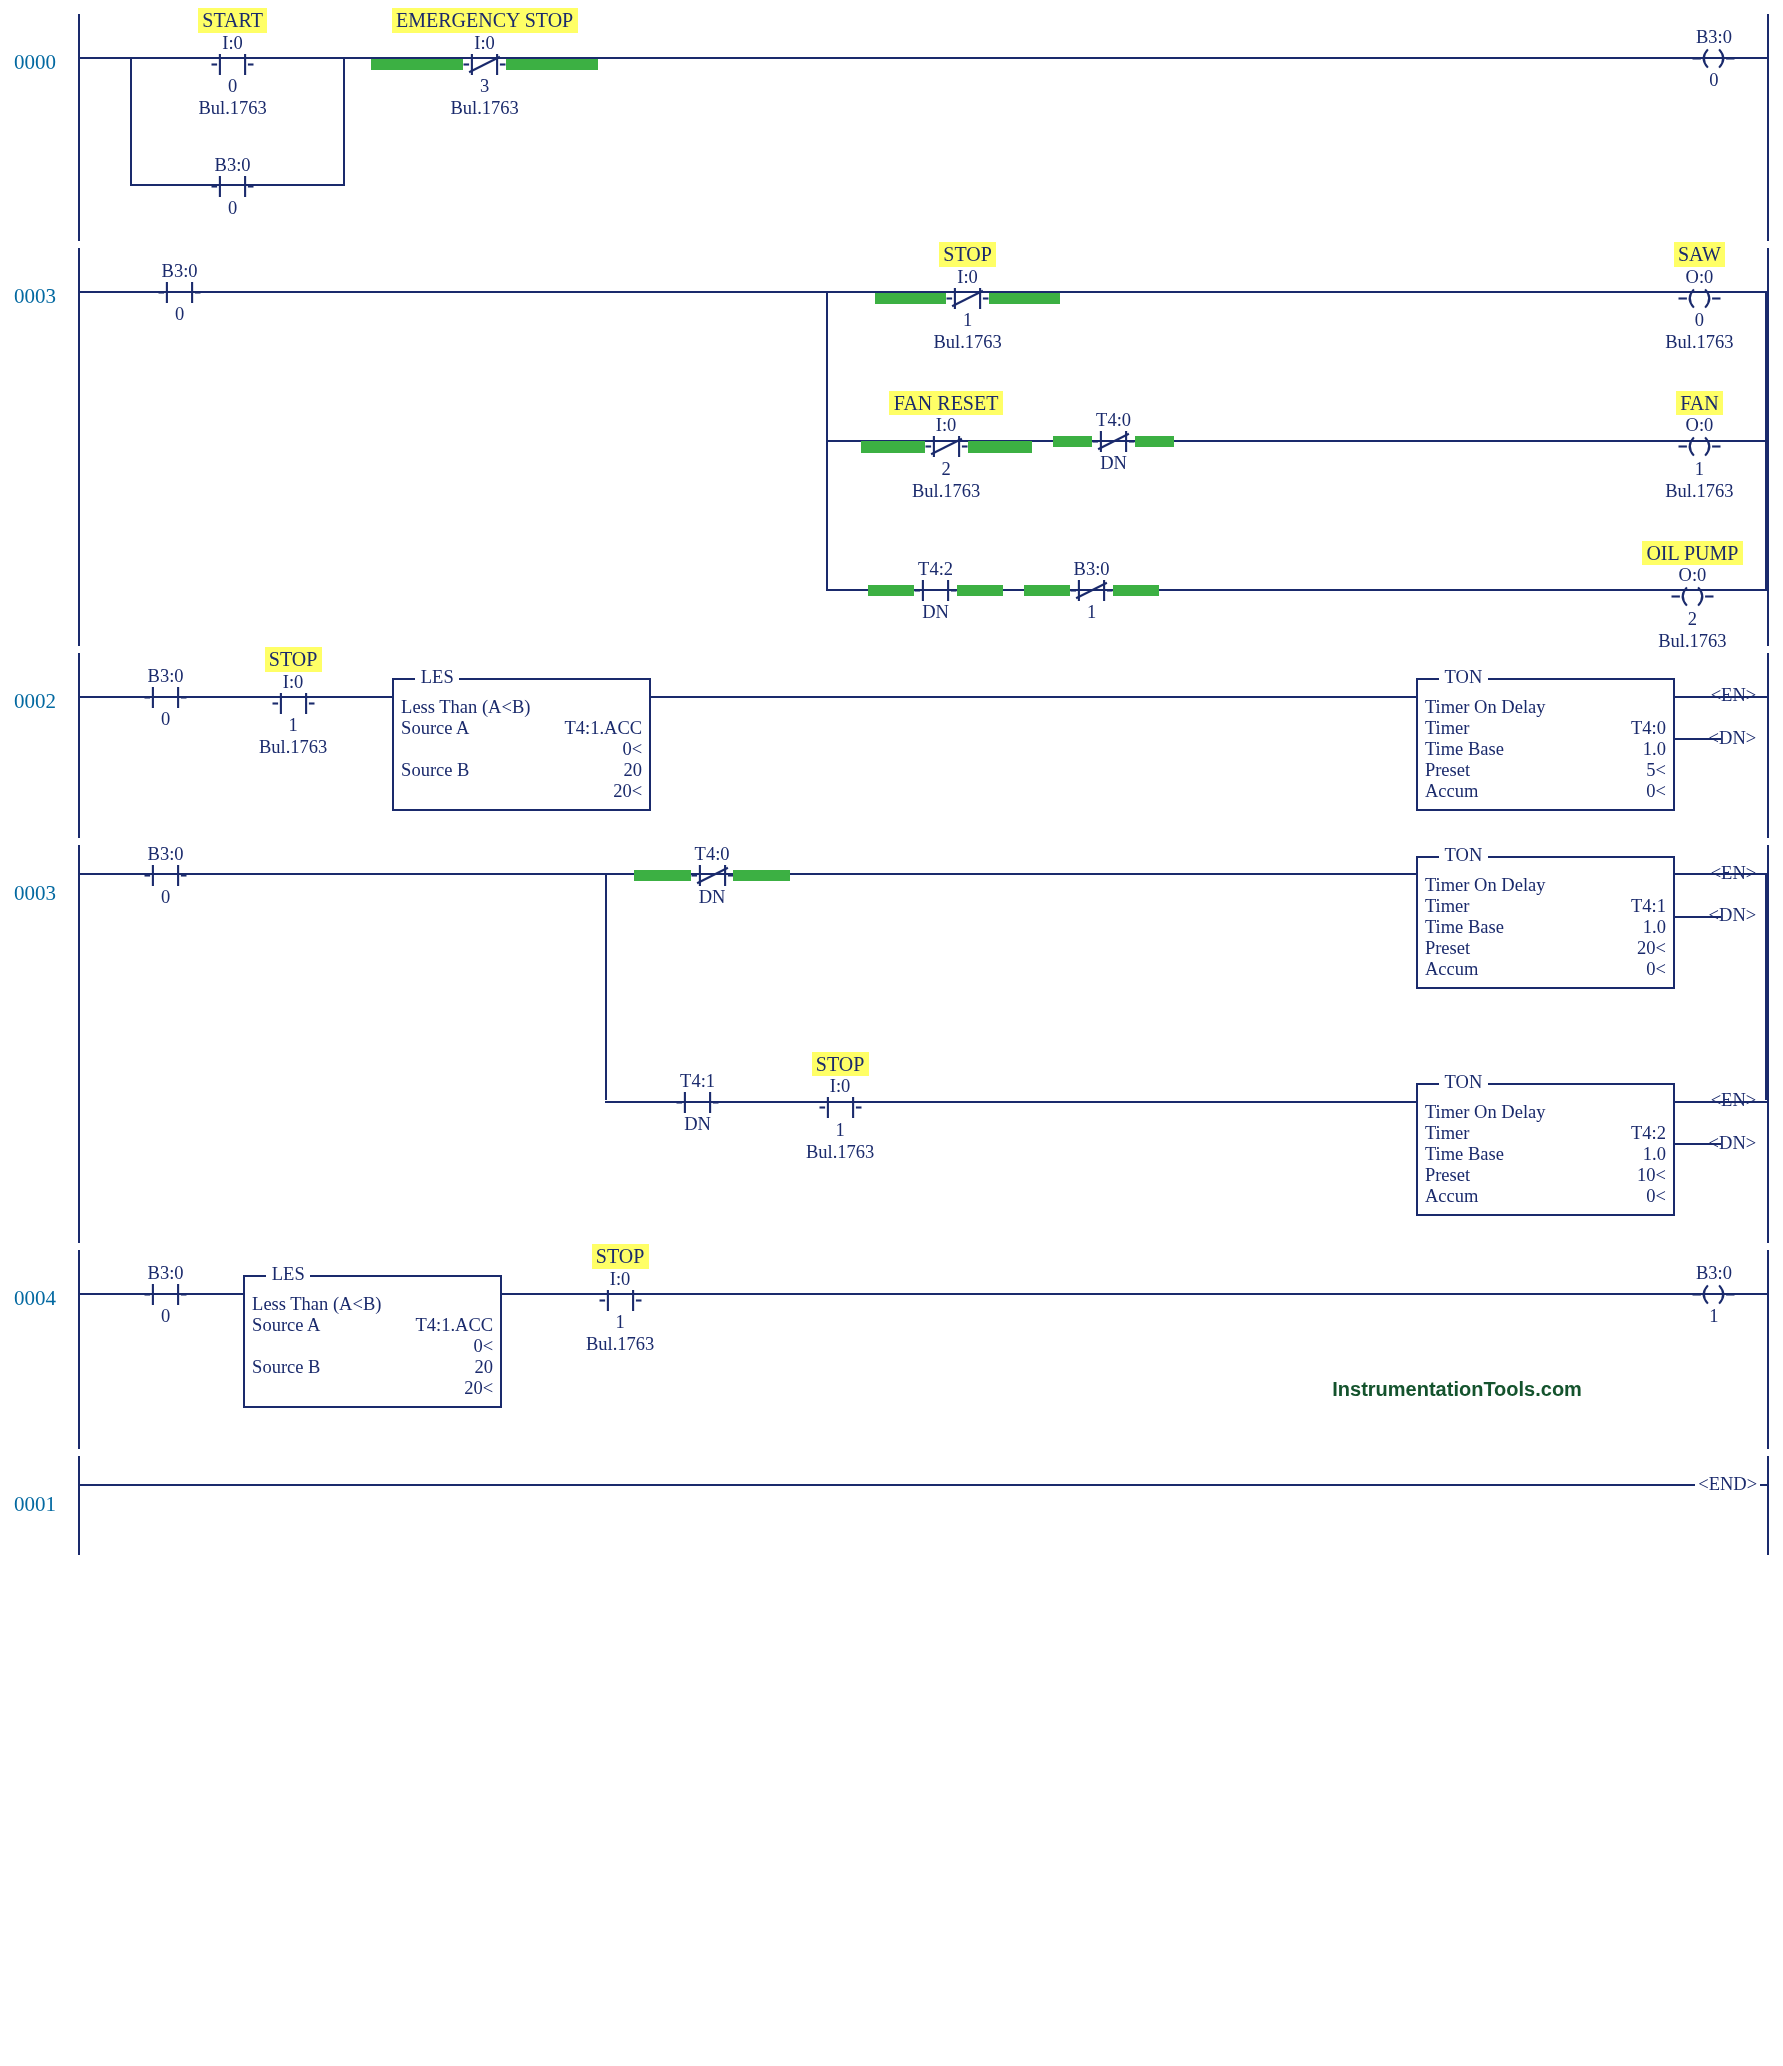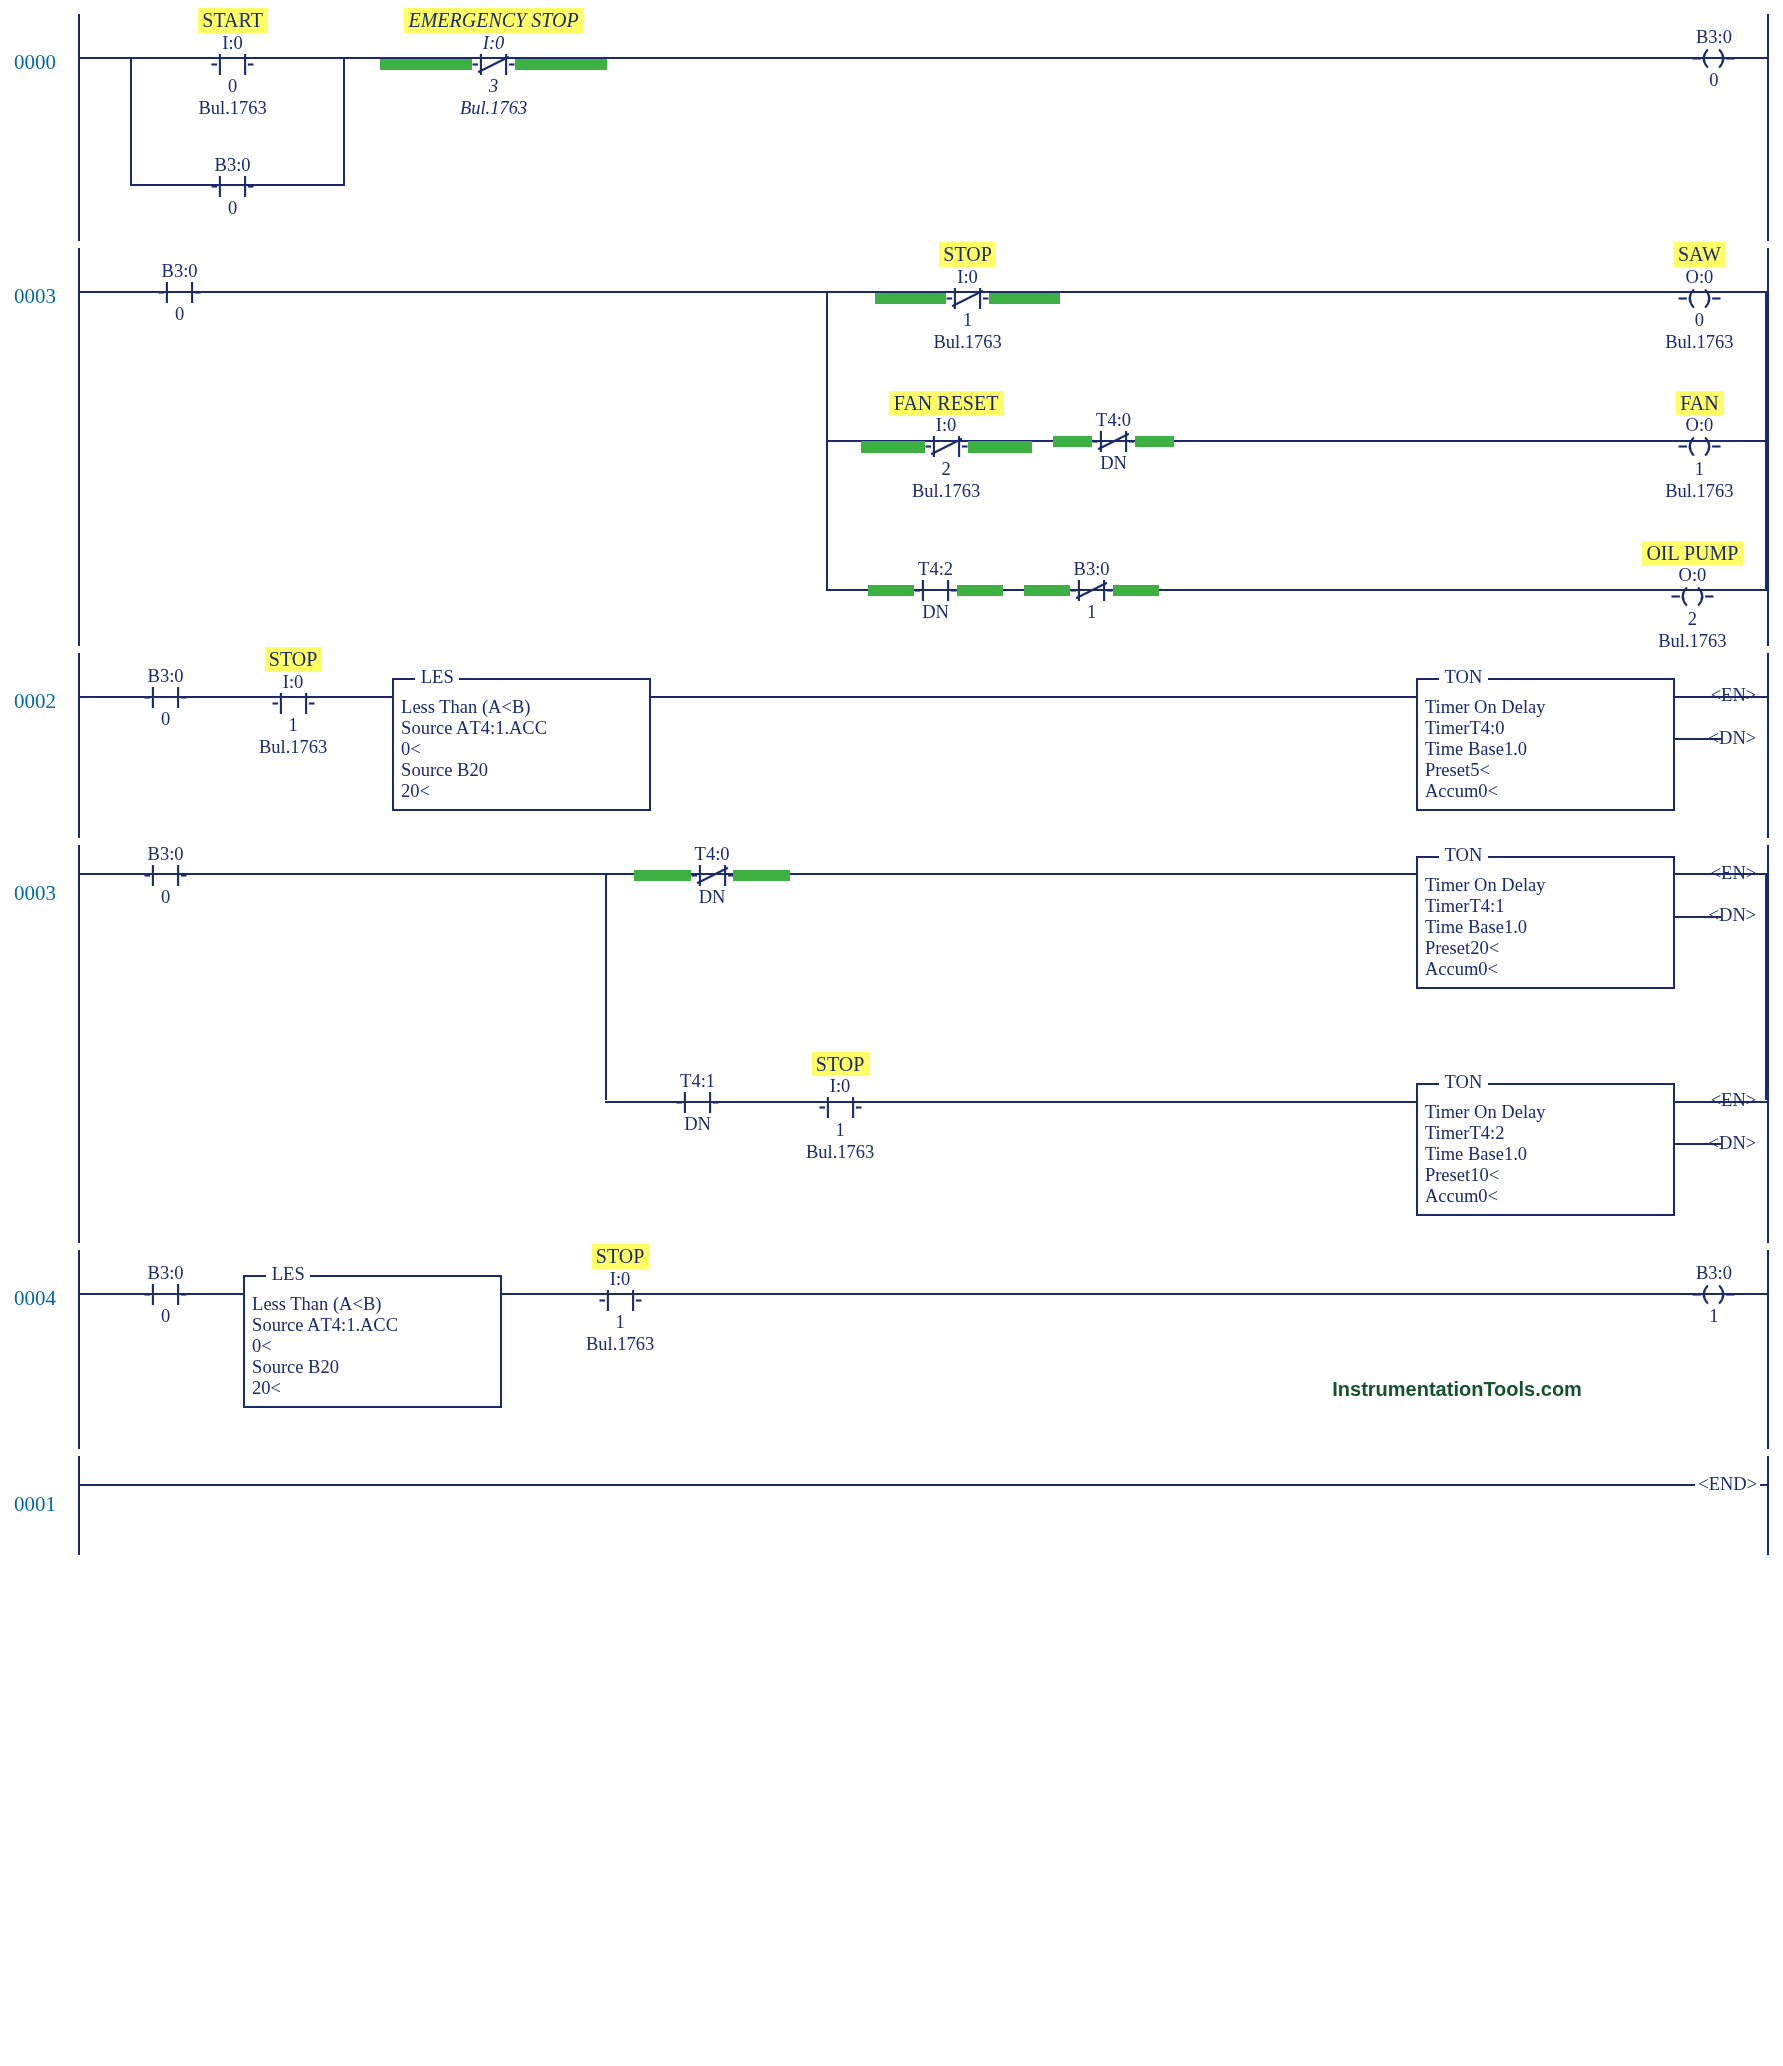--- a/index.html
+++ b/index.html
@@ -86,20 +86,21 @@
   .box-title {
     position: absolute;
     top: -12.8px;
     background: #fff;
     padding: 0 5.7px;
     font-size: 18.5px;
     left: 21px;
   }
   .box-row {
     display:flex;
+    justify-content:space-between;
   }
   .endn {
     position: absolute;
     font-size: 18.5px;
   }
   svg { overflow: visible; }
   .credit {
     position:absolute;
     font-weight:bold;
     font-family: Arial, sans-serif;
@@ -144,21 +145,21 @@
             <svg width="43" height="21" viewBox="0 0 60 30">
               <line x1="12" y1="0" x2="12" y2="30" stroke="#1a2a6c" stroke-width="3"></line>
               <line x1="48" y1="0" x2="48" y2="30" stroke="#1a2a6c" stroke-width="3"></line>
               <line x1="0" y1="15" x2="8" y2="15" stroke="#1a2a6c" stroke-width="3"></line>
               <line x1="52" y1="15" x2="60" y2="15" stroke="#1a2a6c" stroke-width="3"></line>
             </svg>
           </div>
       <div class="below">0</div>
     </div>
 
-    <div class="elem" style="left:300px;top:-5.7px;width:227px;font-style:italic;">
+    <div class="elem" style="left:291px;top:-5.7px;width:227px;">
       <div class="tag">EMERGENCY STOP</div>
       <div class="addr">I:0</div>
       <div class="symbol" style="position:relative;width:227px;">
         <div class="hl" style="left:0;width:92px;"></div>
         <div class="hl" style="left:135px;width:92px;"></div>
         <svg width="43" height="21" style="z-index:2;" viewBox="0 0 60 30">
               <line x1="12" y1="0" x2="12" y2="30" stroke="#1a2a6c" stroke-width="3"></line>
               <line x1="48" y1="0" x2="48" y2="30" stroke="#1a2a6c" stroke-width="3"></line>
               <line x1="8" y1="26" x2="52" y2="4" stroke="#1a2a6c" stroke-width="3"></line>
               <line x1="0" y1="15" x2="8" y2="15" stroke="#1a2a6c" stroke-width="3"></line>

